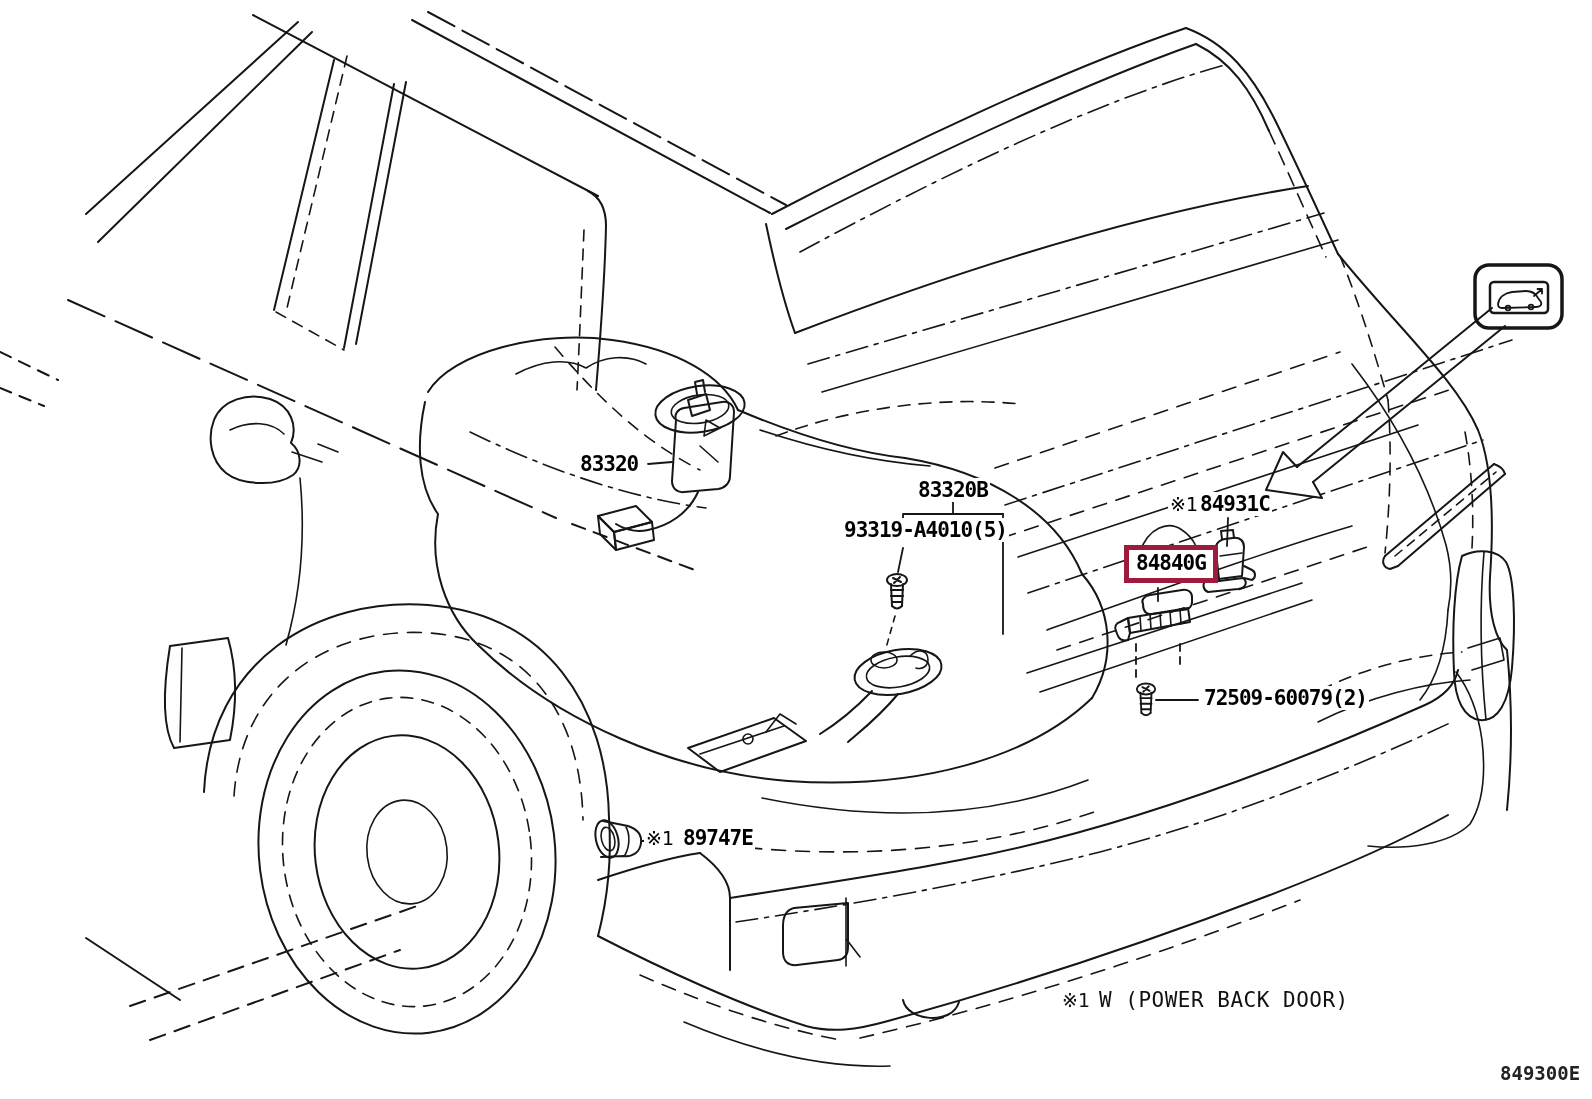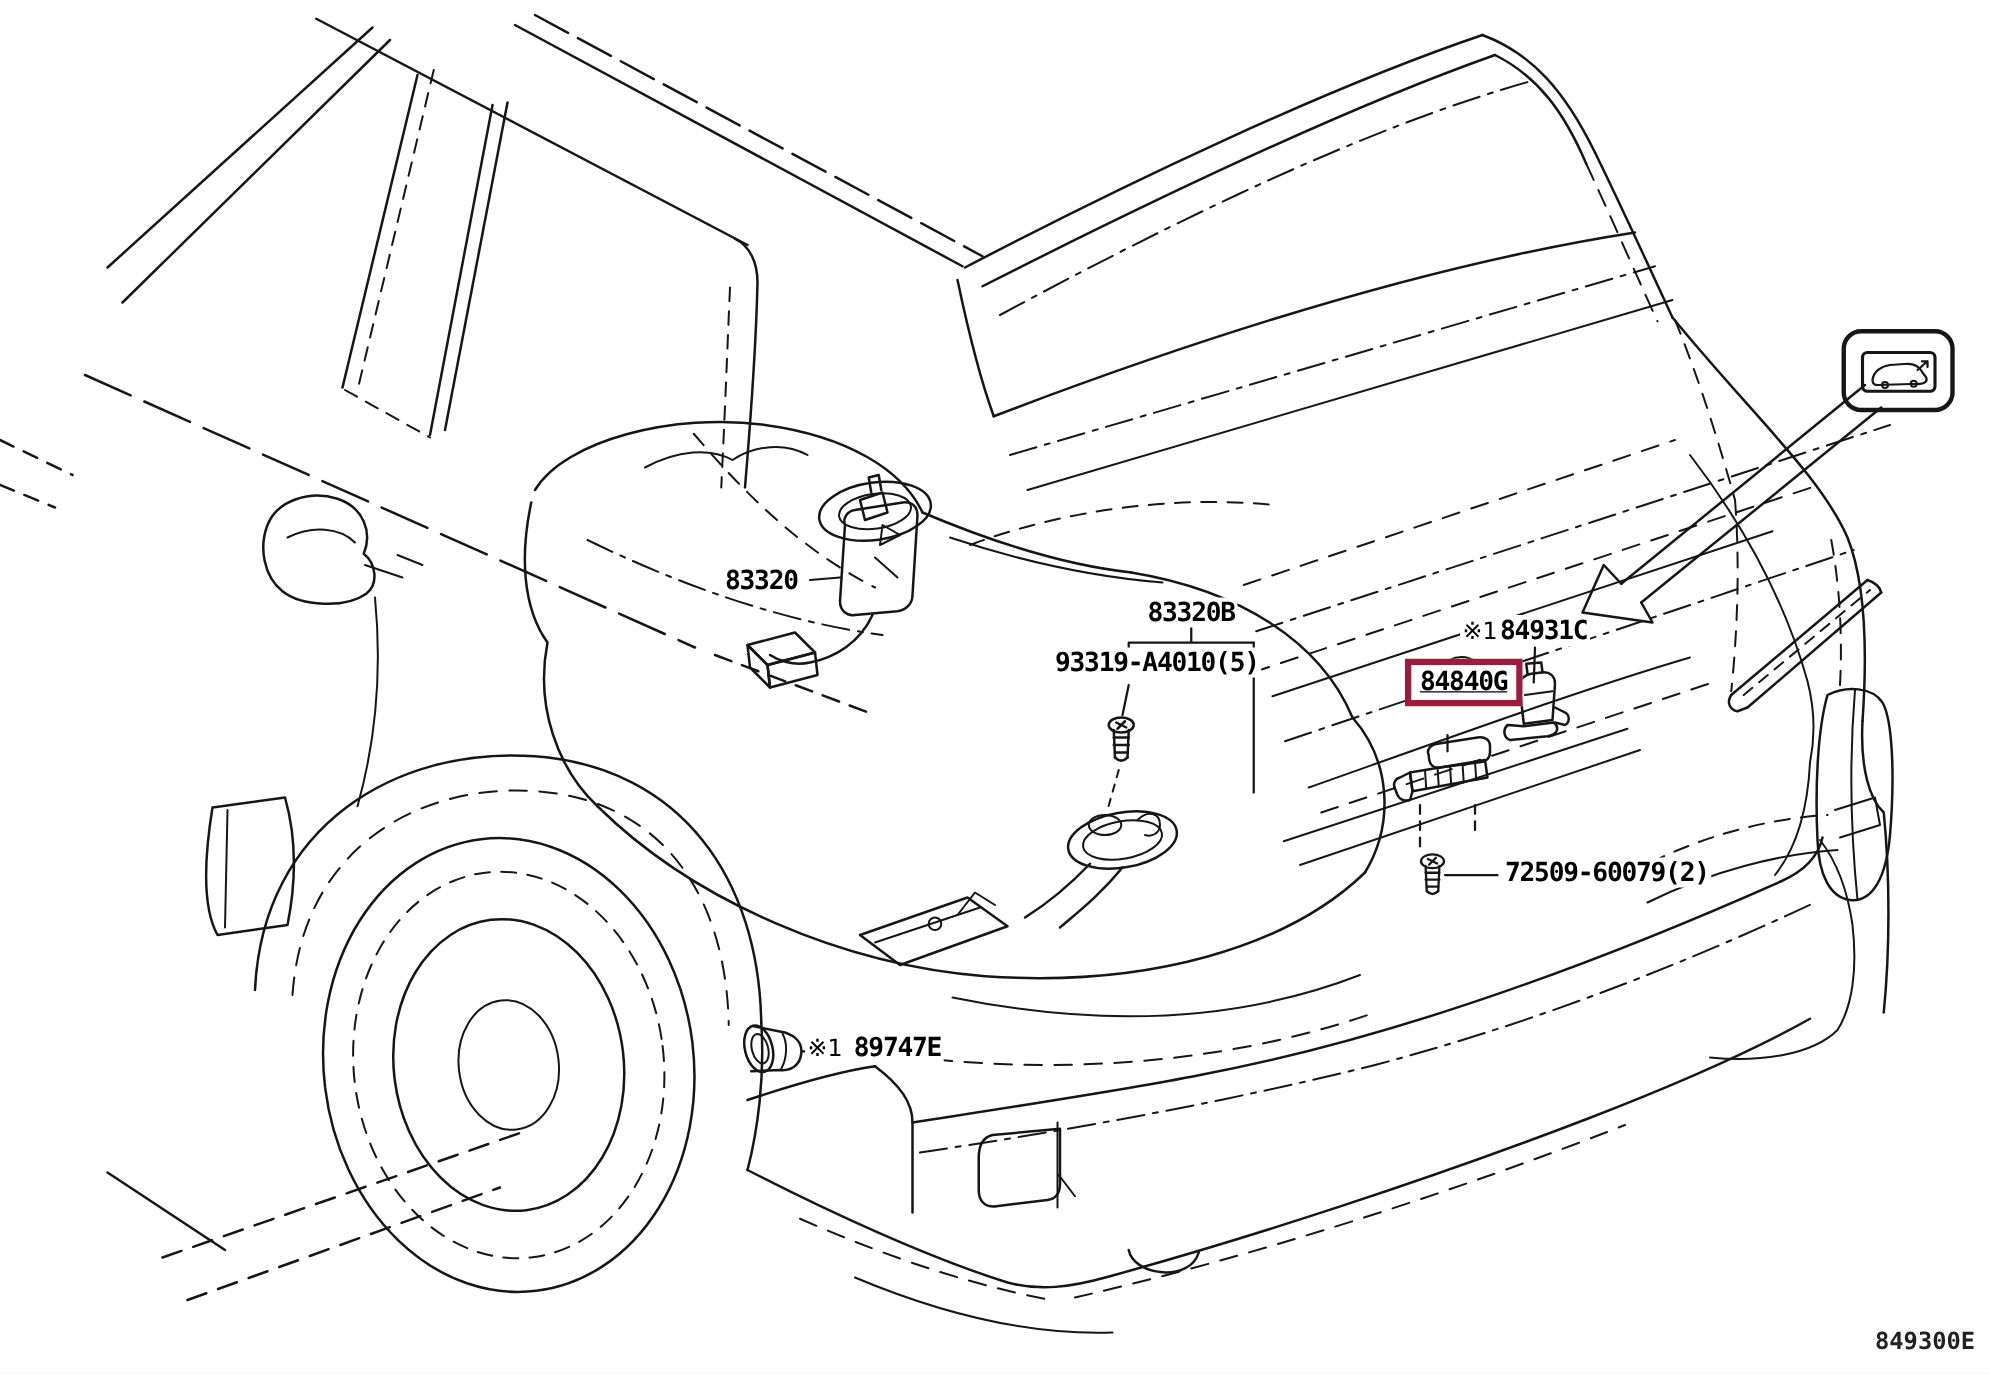--- a/index.html
+++ b/index.html
@@ -249,28 +249,31 @@
 </div>
 
 <div class="plabel" style="left:842px;top:518px;">
   <span>93319-A4010(5)</span>
 </div>
 
 <div class="plabel" style="left:1168px;top:492px;">
   <span class="ref">※1</span><span>84931C</span>
 </div>
 
-<div class="hlbox" style="left: 1124px; top: 527px; border-color: rgb(158, 27, 60); text-decoration: underline;">
+<div class="hlbox" style="left: 1124px; top: 545px; border-color: rgb(158, 27, 60);">
   <span>84840G</span>
 </div>
 
 <div class="plabel" style="left:1202px;top:686px;">
   <span>72509-60079(2)</span>
 </div>
 
 <div class="plabel" style="left:644px;top:826px;">
   <span class="ref gap">※1</span><span>89747E</span>
 </div>
 
+<div class="note" style="left:1062px;top:988px;">
+  <span class="ref gap">※1</span><span>W (POWER BACK DOOR)</span>
+</div>
 
 <div class="code" style="left:1500px;top:1062px;font-weight:bold;">849300E</div>
 
 </div>
 
 </body></html>

